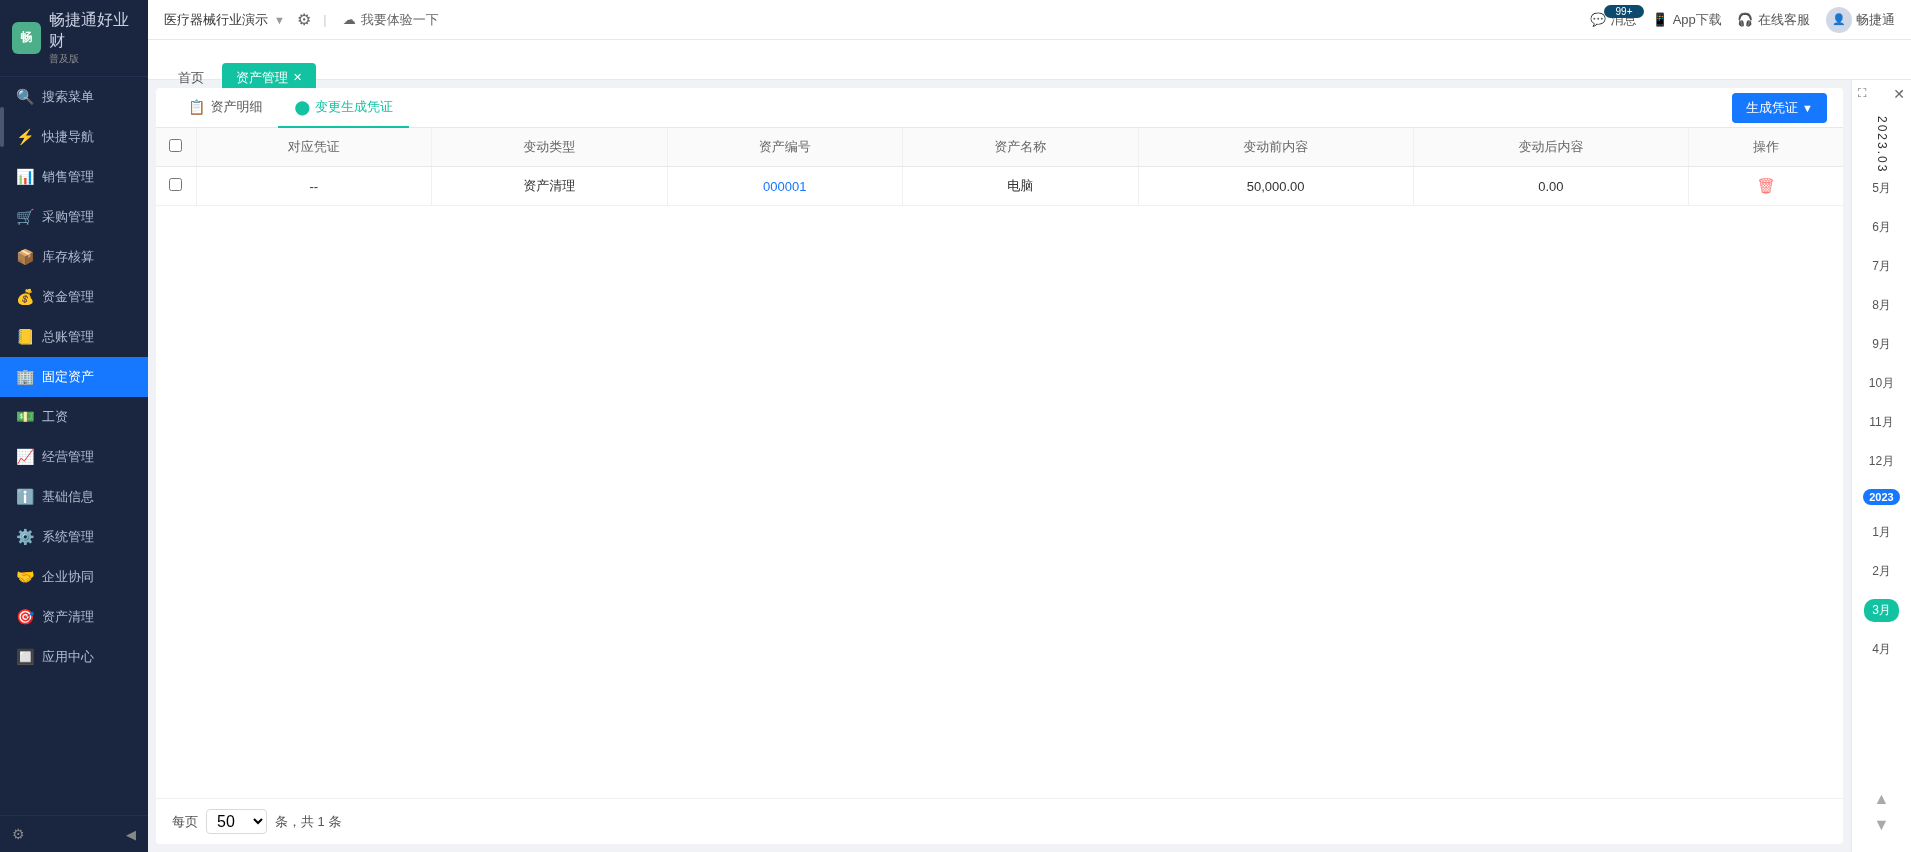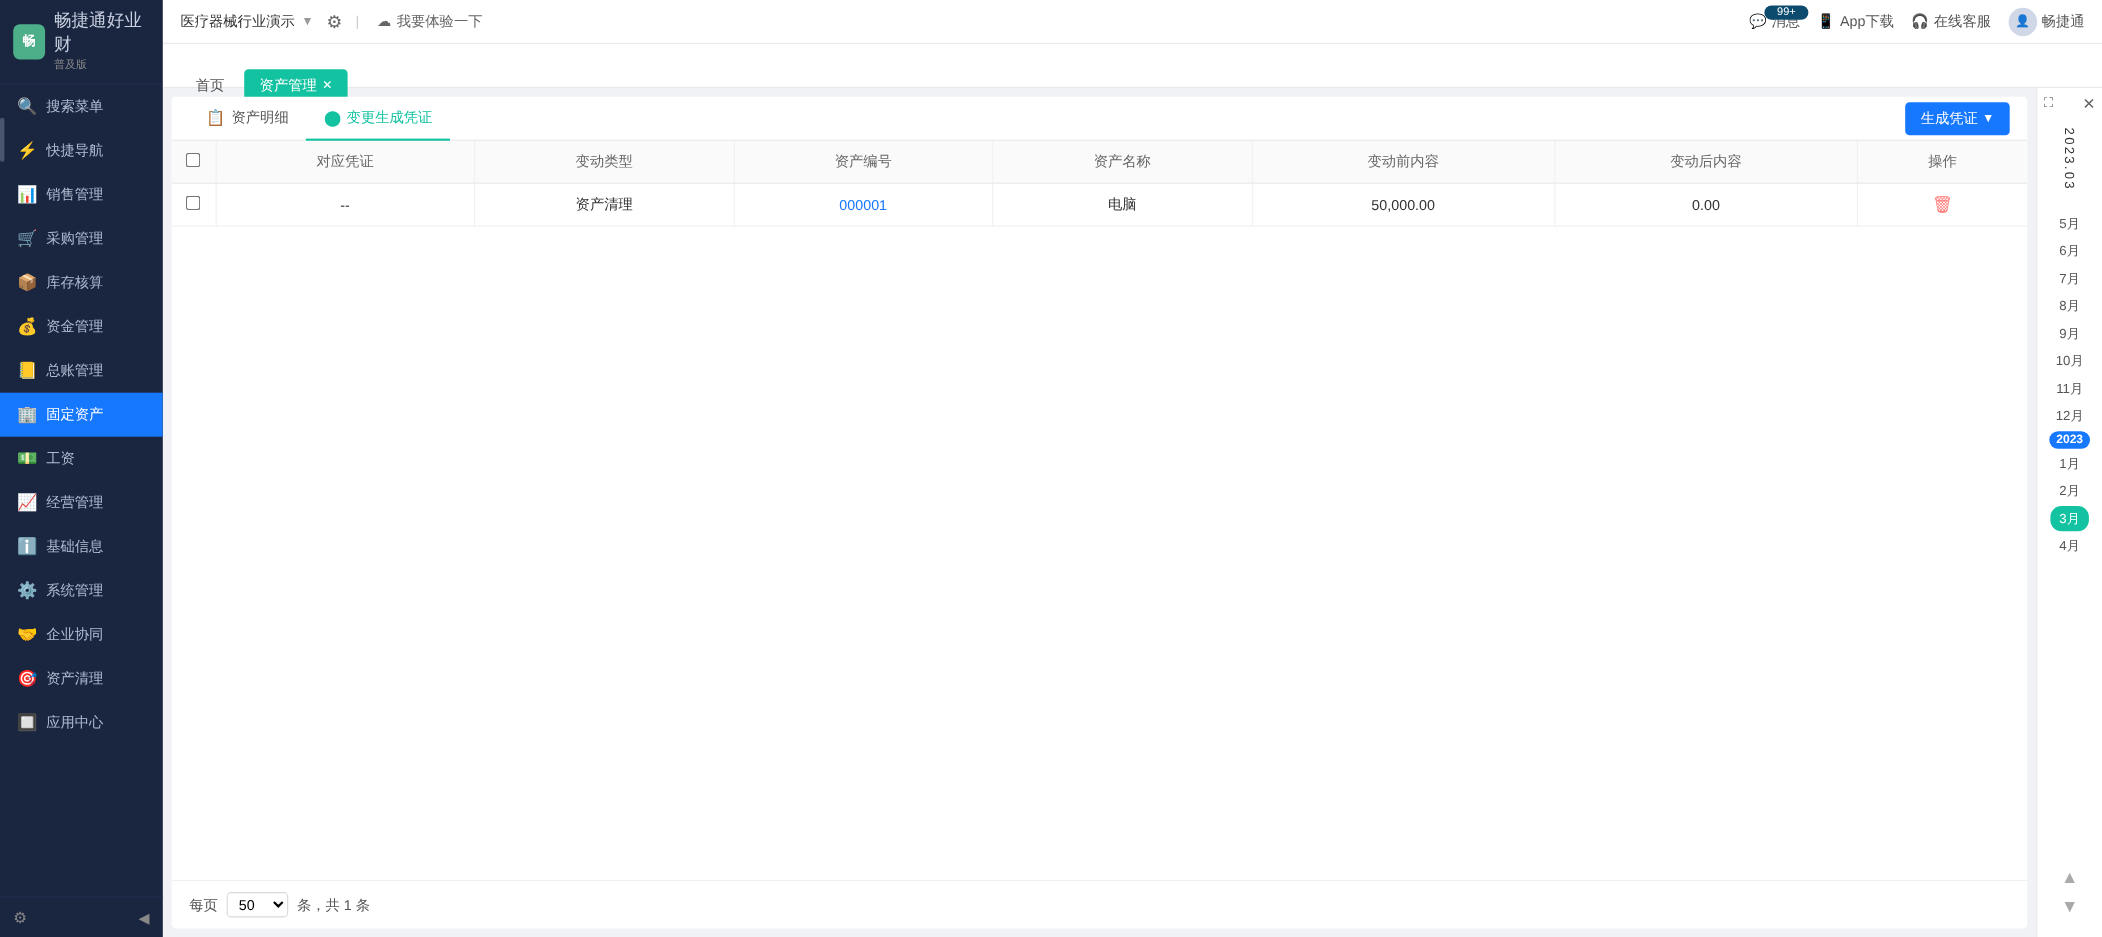--- a/index.html
+++ b/index.html
@@ -232,21 +232,21 @@
     .pagination {
       padding: 10px 16px;
       display: flex; align-items: center; gap: 8px;
       font-size: 13px; color: #555;
       border-top: 1px solid #f0f0f0;
     }
     .page-size-select {
       border: 1px solid #d9d9d9;
       border-radius: 4px;
       padding: 2px 6px;
-      font-size: 13px;
+      font-size: 16px;
       background: white;
     }
 
     
     .right-panel {
       width: 60px;
       background: white;
       border-left: 1px solid #e8e8e8;
       display: flex;
       flex-direction: column;
@@ -263,21 +263,21 @@
       position: absolute; top: 6px; left: 6px;
       font-size: 12px; cursor: pointer; color: #666;
     }
     .year-label {
       font-size: 12px; color: #333; margin-top: 28px;
       writing-mode: vertical-lr;
       letter-spacing: 2px;
     }
     .month-list {
       display: flex; flex-direction: column; align-items: center;
-      margin-top: 19px; gap: 2px;
+      margin-top: 4px; gap: 16px;
     }
     .month-item {
       font-size: 12px;
       color: #555;
       padding: 3px 8px;
       border-radius: 10px;
       cursor: pointer;
       white-space: nowrap;
     }
     .month-item.active {

